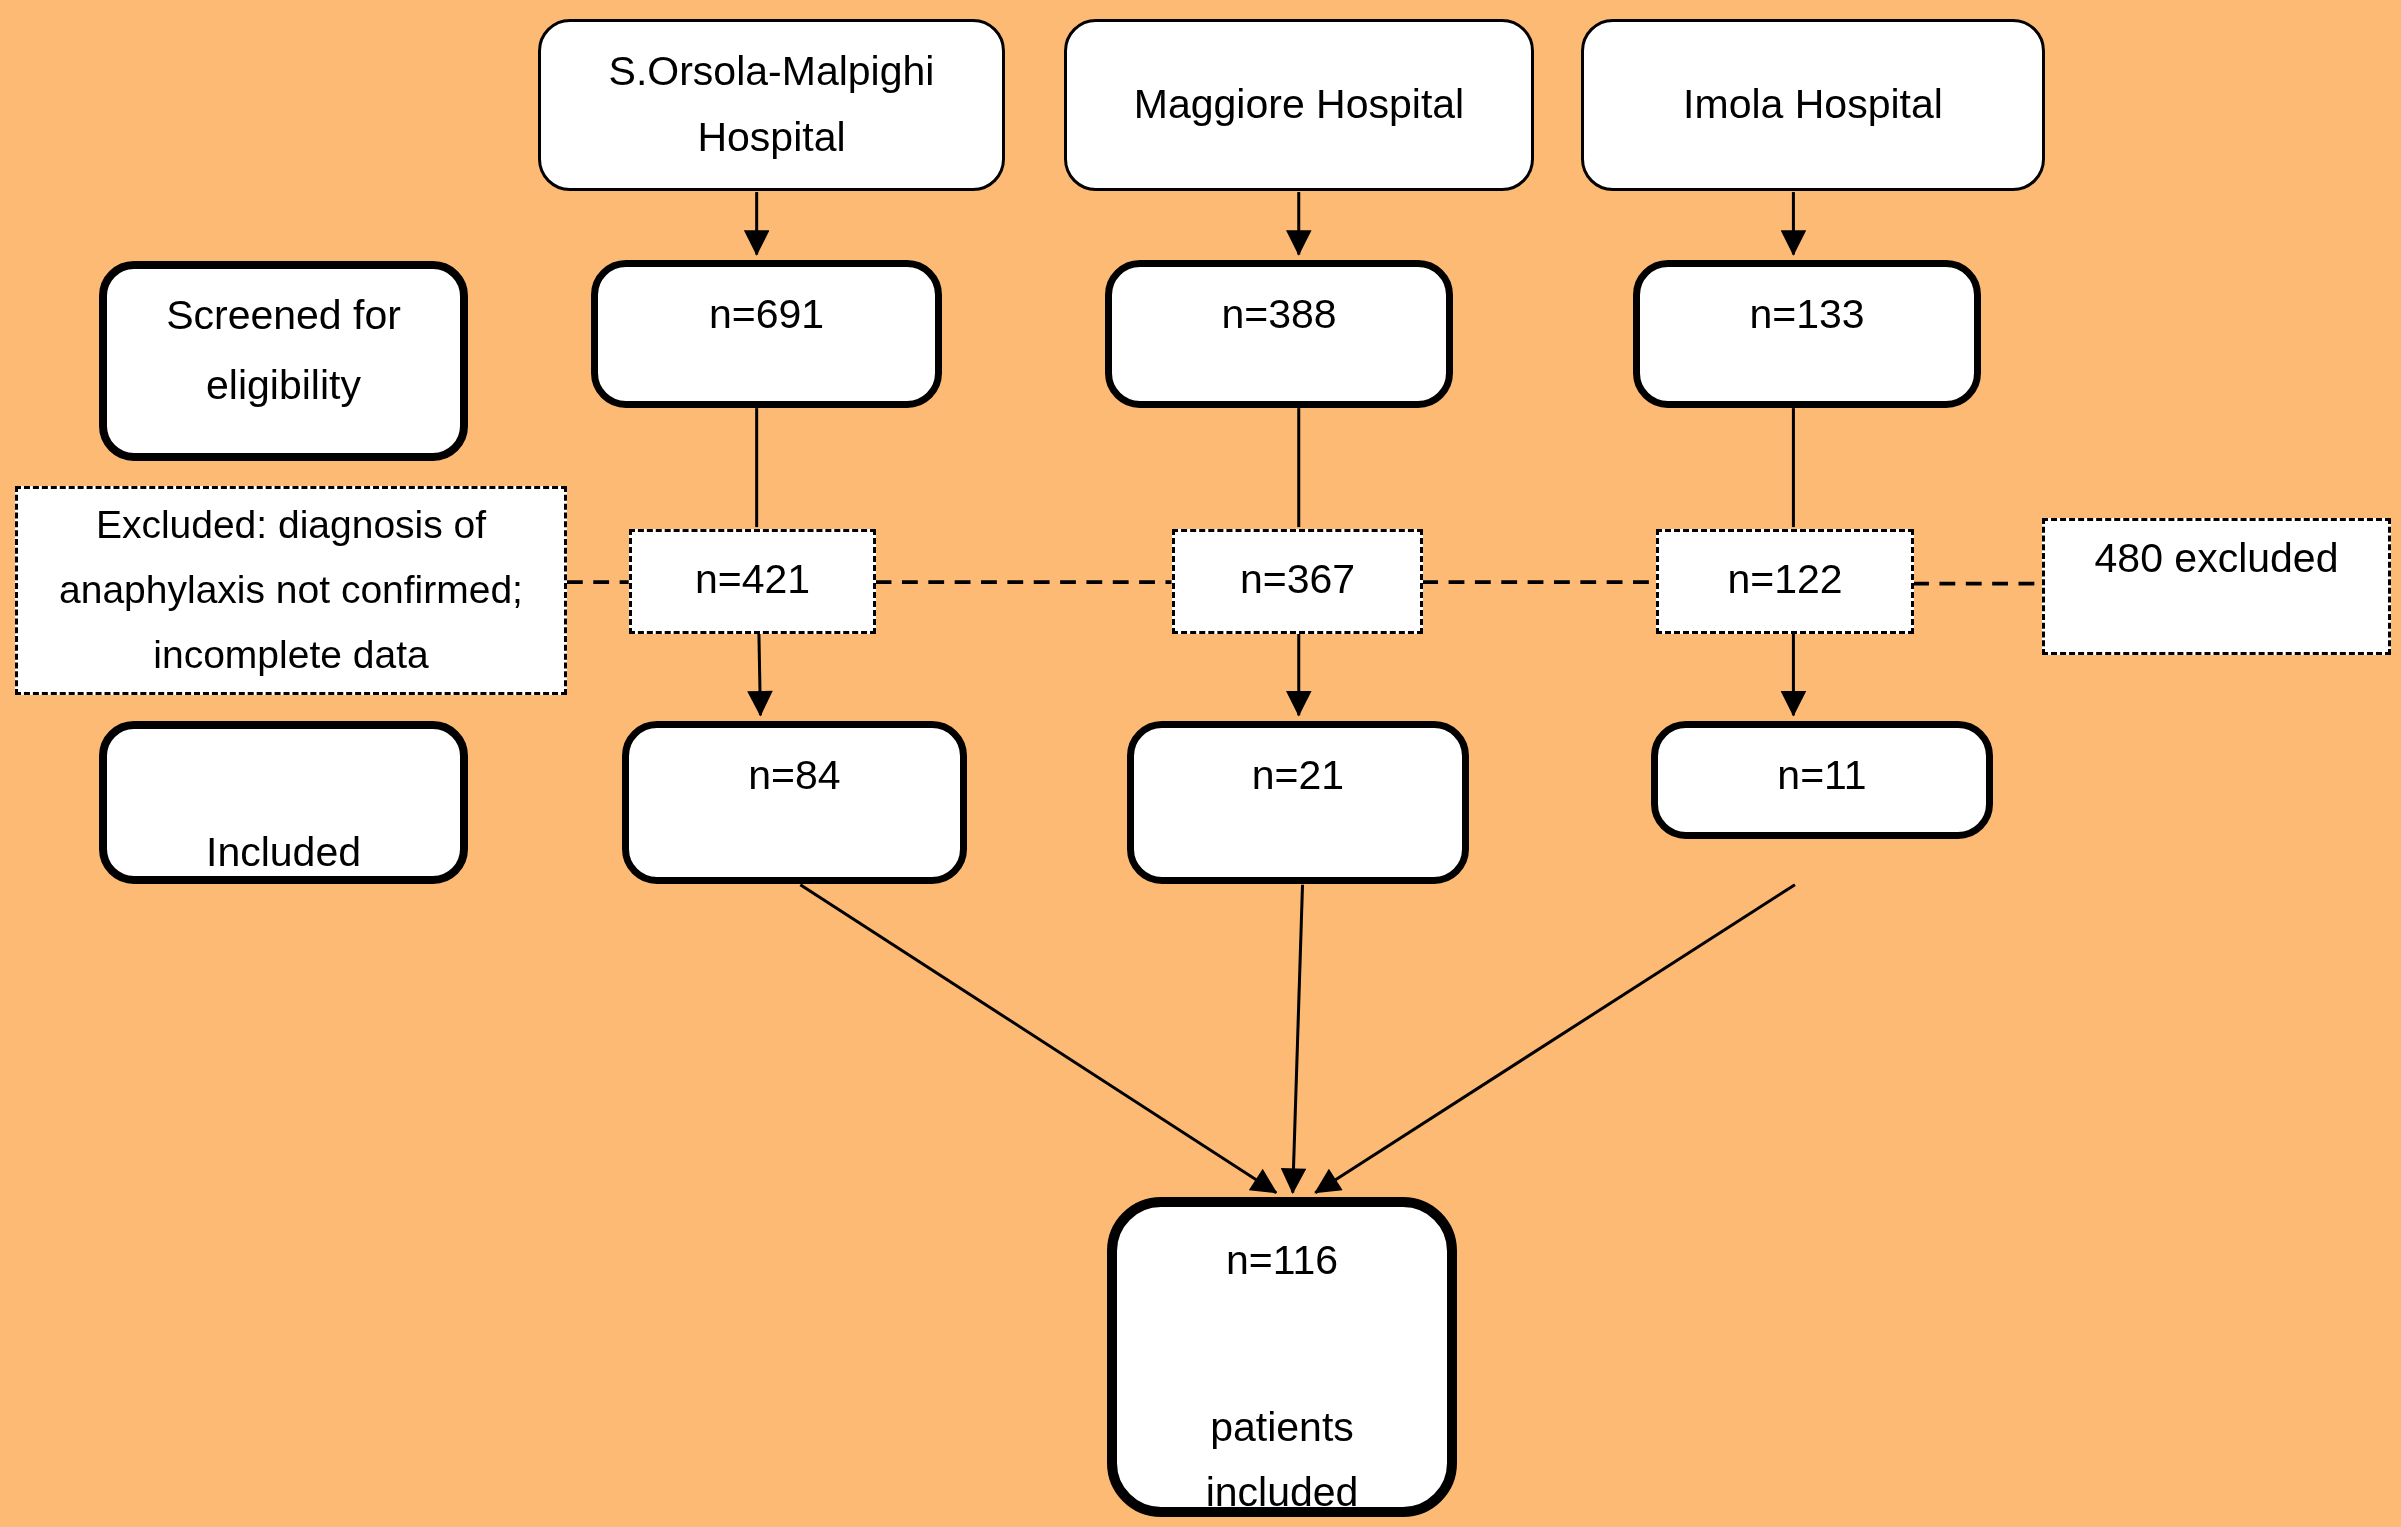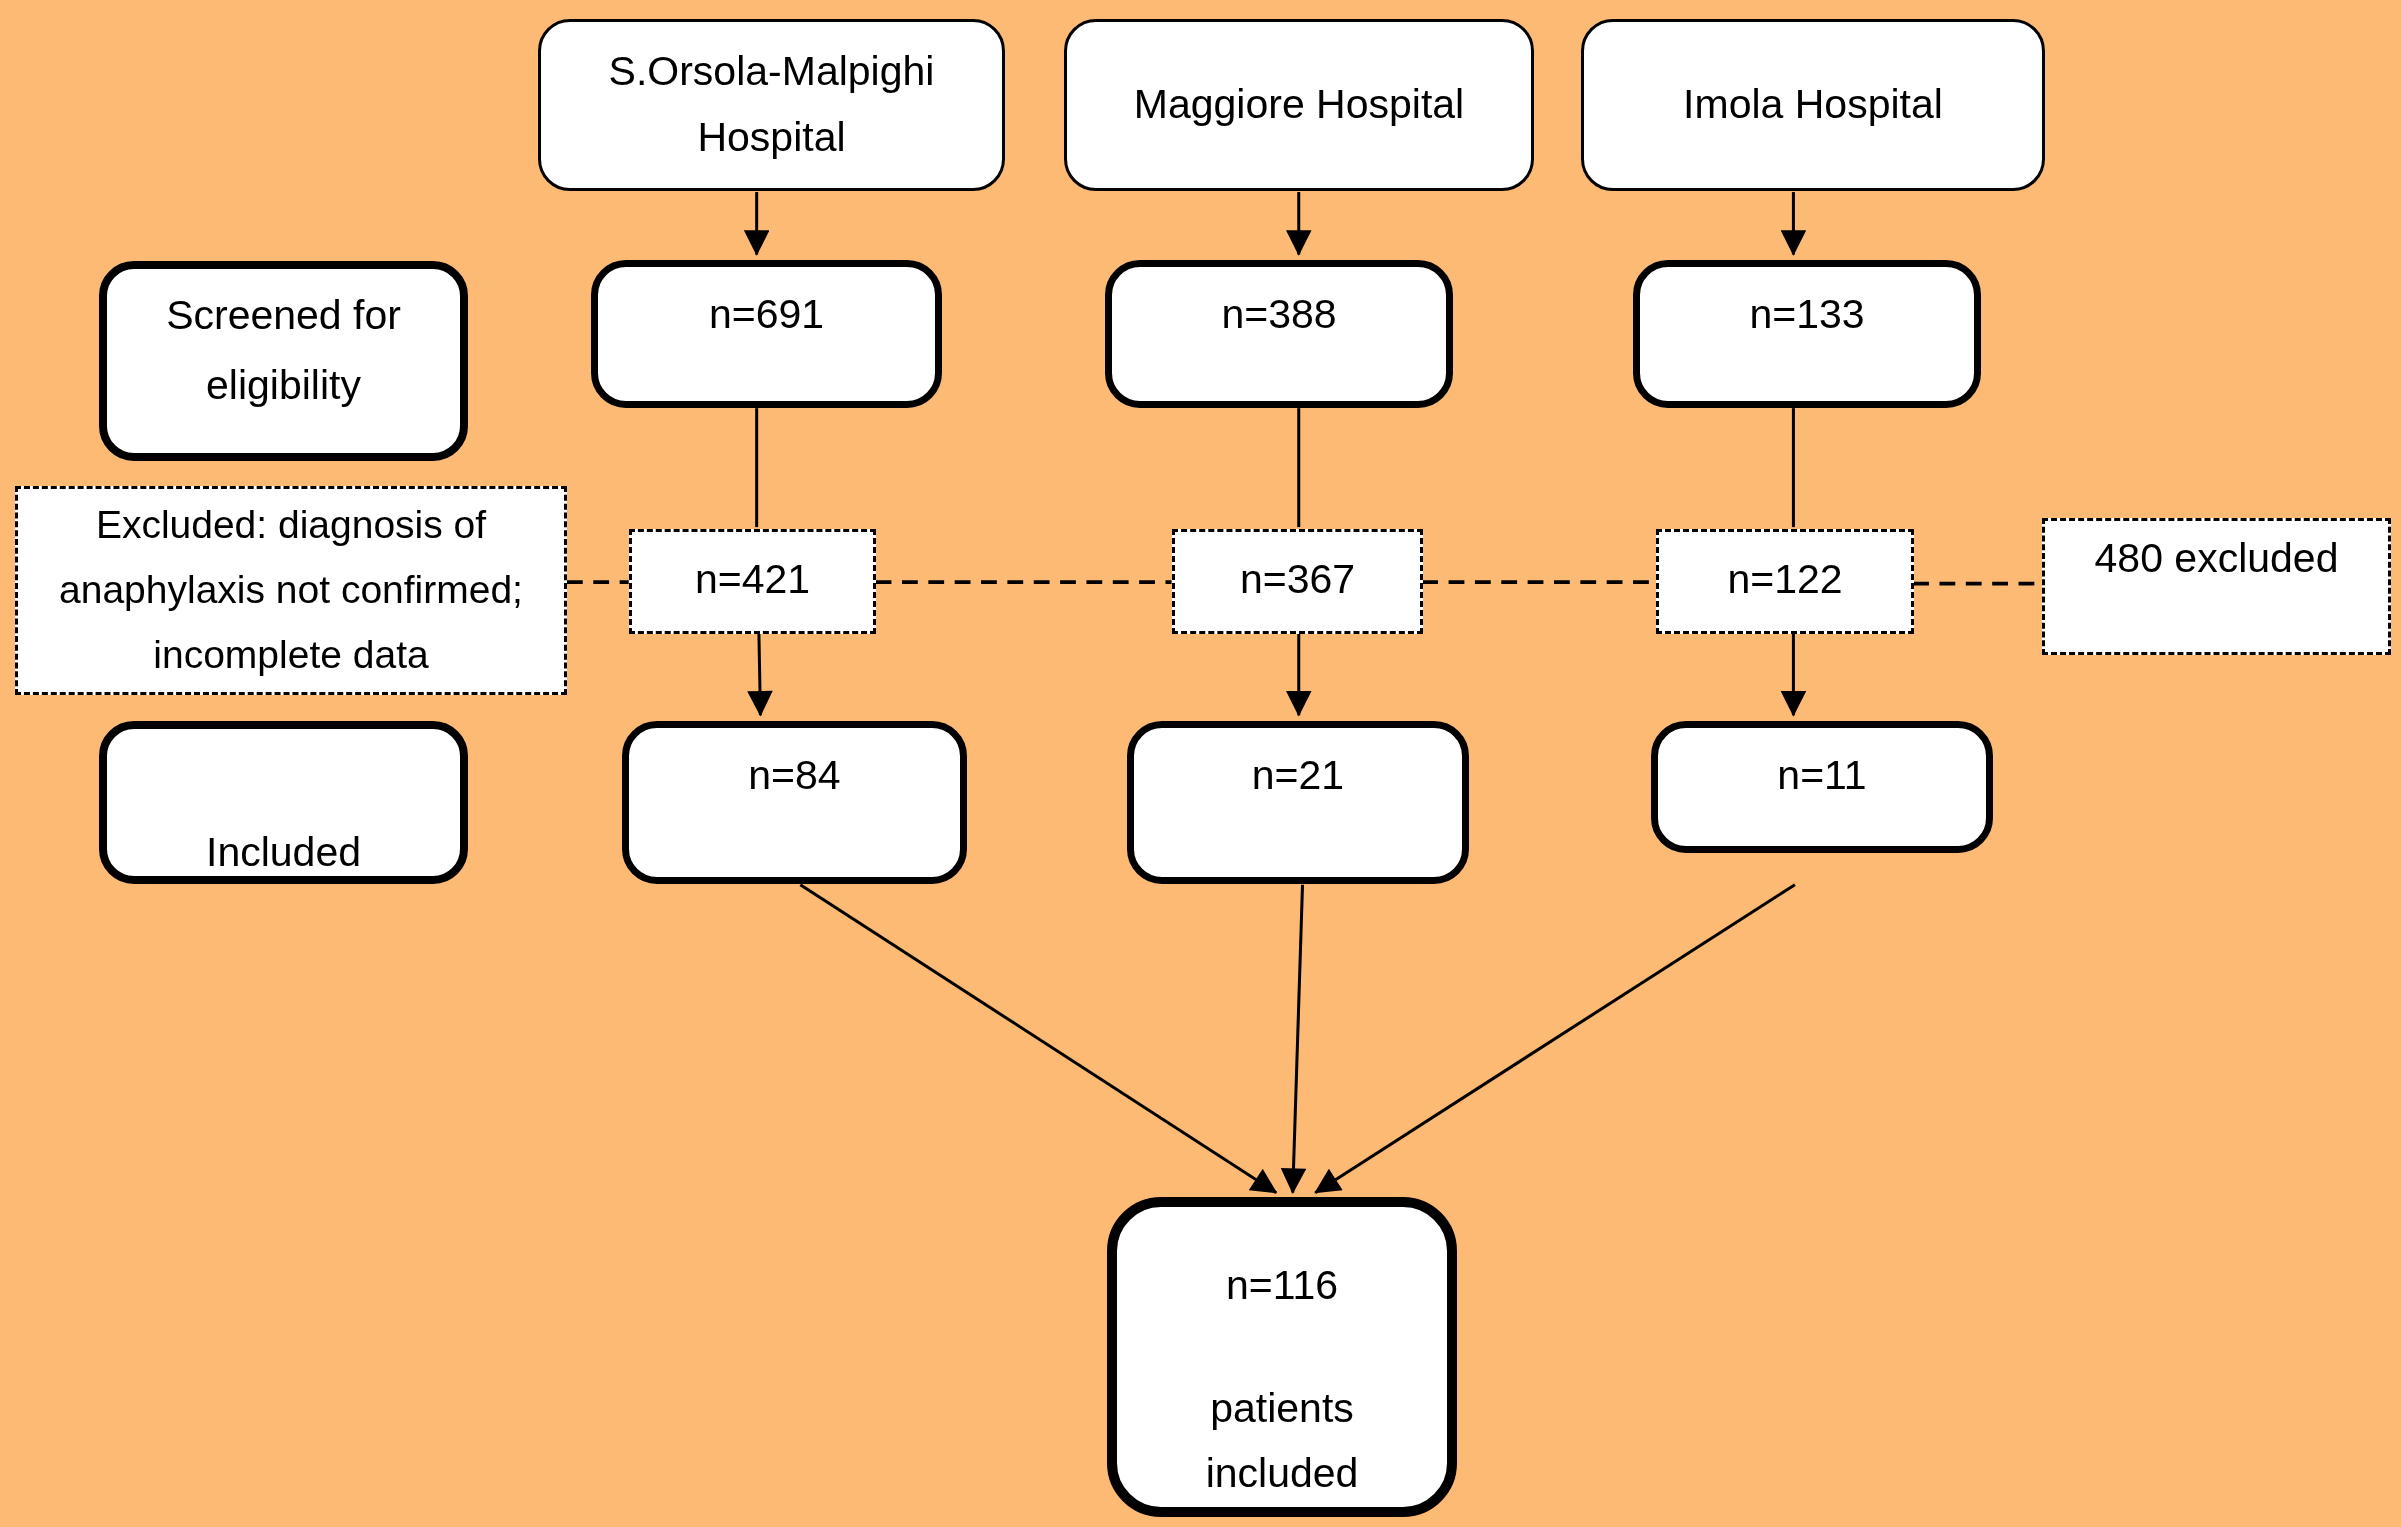--- a/index.html
+++ b/index.html
@@ -68,24 +68,25 @@
     justify-content:center;
     padding-bottom:4.5px;
   }
   .ex910-box{
     justify-content:flex-start;
     padding-top:13.6px;
   }
   .total-box{
     border:10.5px solid #000;
     border-radius:54px;
-    justify-content:flex-end;
+    justify-content:flex-start;
     padding:21px 15px 0 15px;
     font-size:41px;
     line-height:1.6;
+    gap:44px;
   }
   .total-sub{
     margin-top:57px;
     max-width:294px;
   }
   .screened-text{ max-width:324px; }
   .excluded-text{ max-width:523px; }
   #connectors{
     position:absolute;
     left:0;top:0;
@@ -173,21 +174,21 @@
 
   <div class="box label-heavy included-box" style="left:99px;top:721px;width:369px;height:163px;border-width:8.3px;border-style:solid;border-color:#000;border-radius:35px;">
     <span>Included</span>
   </div>
   <div class="box heavy" style="left:622px;top:721px;width:345px;height:163px;">
     <span>n=84</span>
   </div>
   <div class="box heavy" style="left:1127px;top:721px;width:342px;height:163px;">
     <span>n=21</span>
   </div>
-  <div class="box heavy" style="left:1651px;top:721px;width:342px;height:132px;">
+  <div class="box heavy" style="left:1651px;top:721px;width:342px;height:118px;">
     <span>n=11</span>
   </div>
 
   <div class="box total-box" style="left:1107px;top:1197px;width:350px;height:320px;">
     <span>n=116</span>
     <span class="total-sub">patients included</span>
   </div>
 
 </div>
 

